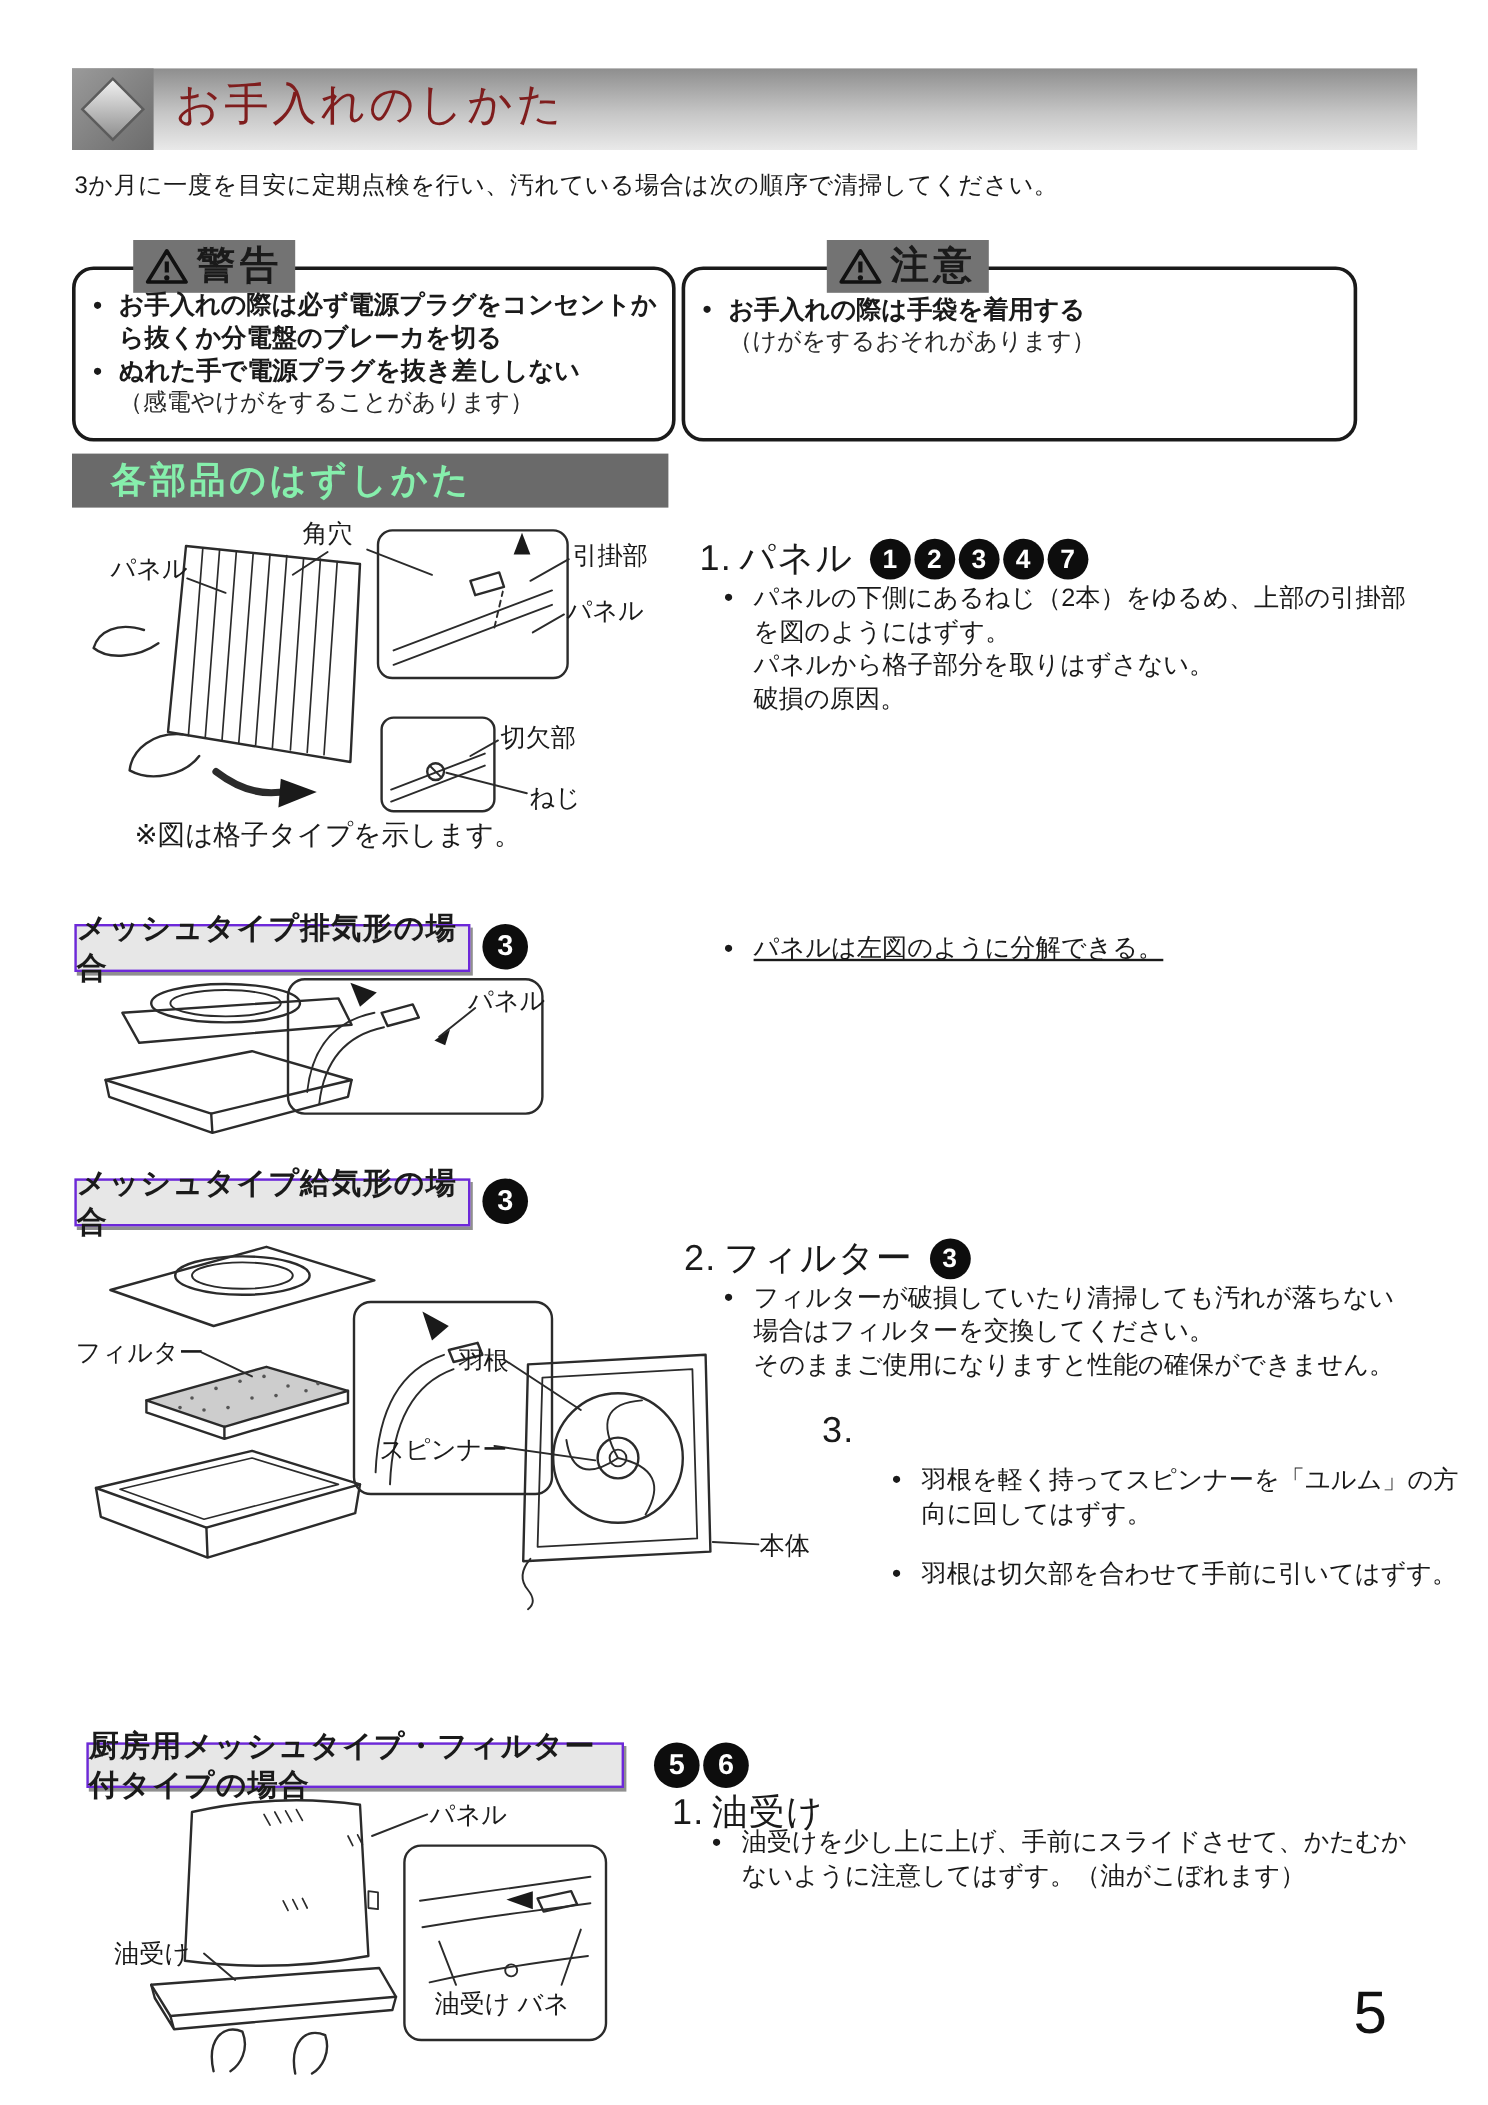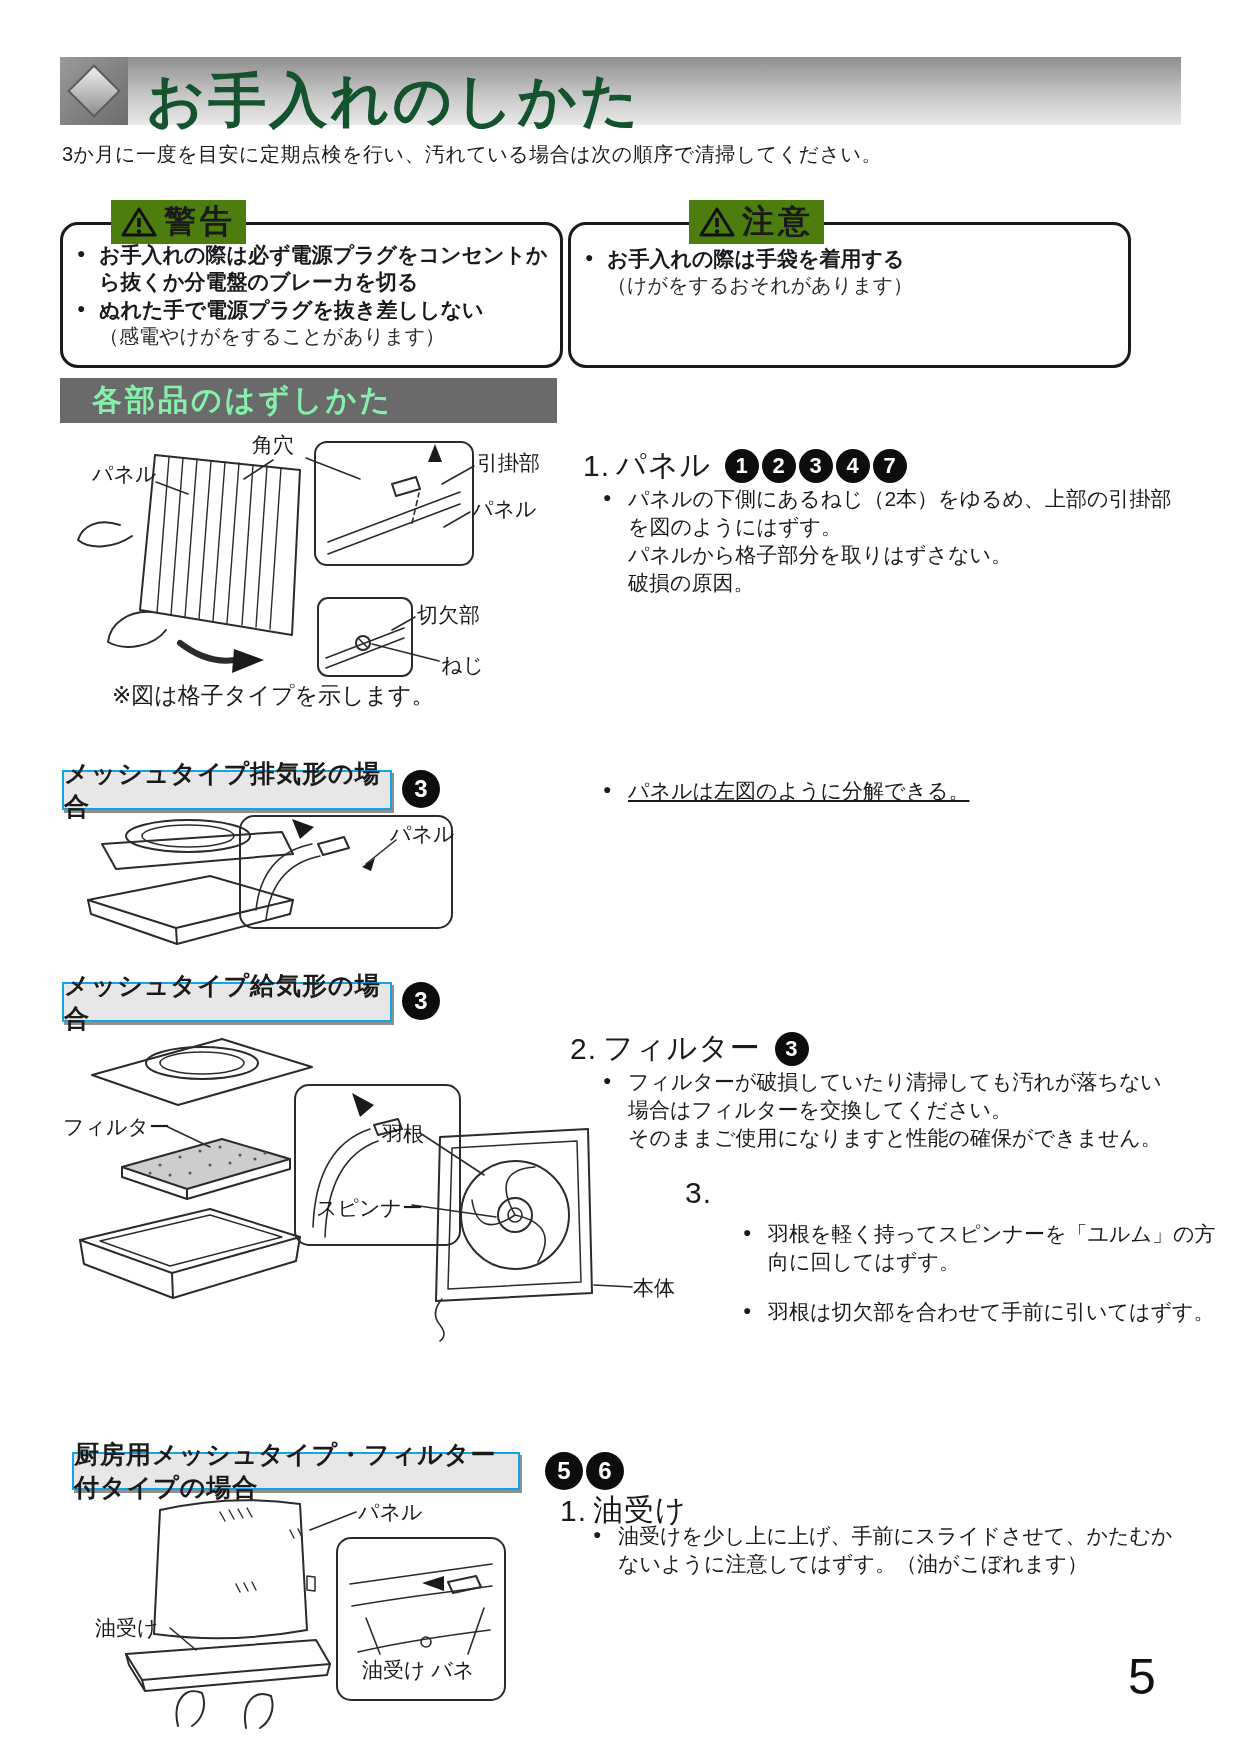--- a/index.html
+++ b/index.html
@@ -8,40 +8,40 @@
   .abs{position:absolute;}
 
   
   .h-bar{left:60px;top:57px;width:1121px;height:68px;
          background:linear-gradient(180deg,#8e8e8e 0%,#c6c6c6 55%,#e9e9e9 100%);}
   .h-icon{left:60px;top:57px;width:68px;height:68px;
           background:linear-gradient(135deg,#9a9a9a,#6c6c6c);
           display:flex;align-items:center;justify-content:center;}
   .h-icon .diamond{width:34px;height:34px;transform:rotate(45deg);
           background:linear-gradient(135deg,#f0f0f0,#8f8f8f);border:2px solid #5c5c5c;}
-  .h-title{left:146px;top:62px;font-size:58px;font-weight:bold;letter-spacing:3px;color:#14532d;}
+  .h-title{left:146px;top:62px;font-size:37px;font-weight:normal;letter-spacing:3px;color:#7f1d1d;}
 
   .intro{left:62px;top:141px;font-size:20px;letter-spacing:0.5px;}
 
   
   .wbox{border:3px solid #1a1a1a;border-radius:18px;background:#fff;}
-  .wtitle{position:absolute;top:-25px;background:#4d7c0f;padding:0 10px;display:flex;
+  .wtitle{position:absolute;top:-25px;background:#737373;padding:0 10px;display:flex;
           align-items:center;gap:7px;font-size:32px;font-weight:bold;letter-spacing:4px;}
   .wcontent{padding:16px 10px 0 14px;}
   .witem{position:relative;padding-left:22px;font-size:21px;font-weight:bold;line-height:1.3;}
   .witem::before{content:"●";position:absolute;left:0;top:3px;font-size:14px;}
   .wnote{padding-left:22px;font-size:20px;font-weight:normal;line-height:1.3;color:#2a2a2a;}
 
   
   .section-bar{left:60px;top:378px;width:497px;height:45px;background:#6a6a6a;color:#86efac;
           display:flex;align-items:center;padding-left:32px;font-size:30px;font-weight:bold;
           letter-spacing:3px;box-sizing:border-box;}
 
   
-  .typebox{background:#e7e7e7;border:2px solid #0ea5e9;box-shadow:2px 3px 0 #8f8f8f;
+  .typebox{background:#e7e7e7;border:2px solid #6d28d9;box-shadow:2px 3px 0 #8f8f8f;
           display:flex;align-items:center;justify-content:center;
           font-size:25px;font-weight:bold;letter-spacing:1px;box-sizing:border-box;}
 
   
   .nbadge{display:inline-flex;width:34px;height:34px;border-radius:50%;background:#0d0d0d;
           color:#fff;align-items:center;justify-content:center;font-size:22px;font-weight:bold;}
   .nbadge.lg{width:38px;height:38px;font-size:24px;}
 
   
   .step-head{display:flex;align-items:center;gap:6px;font-size:30px;letter-spacing:1px;}

